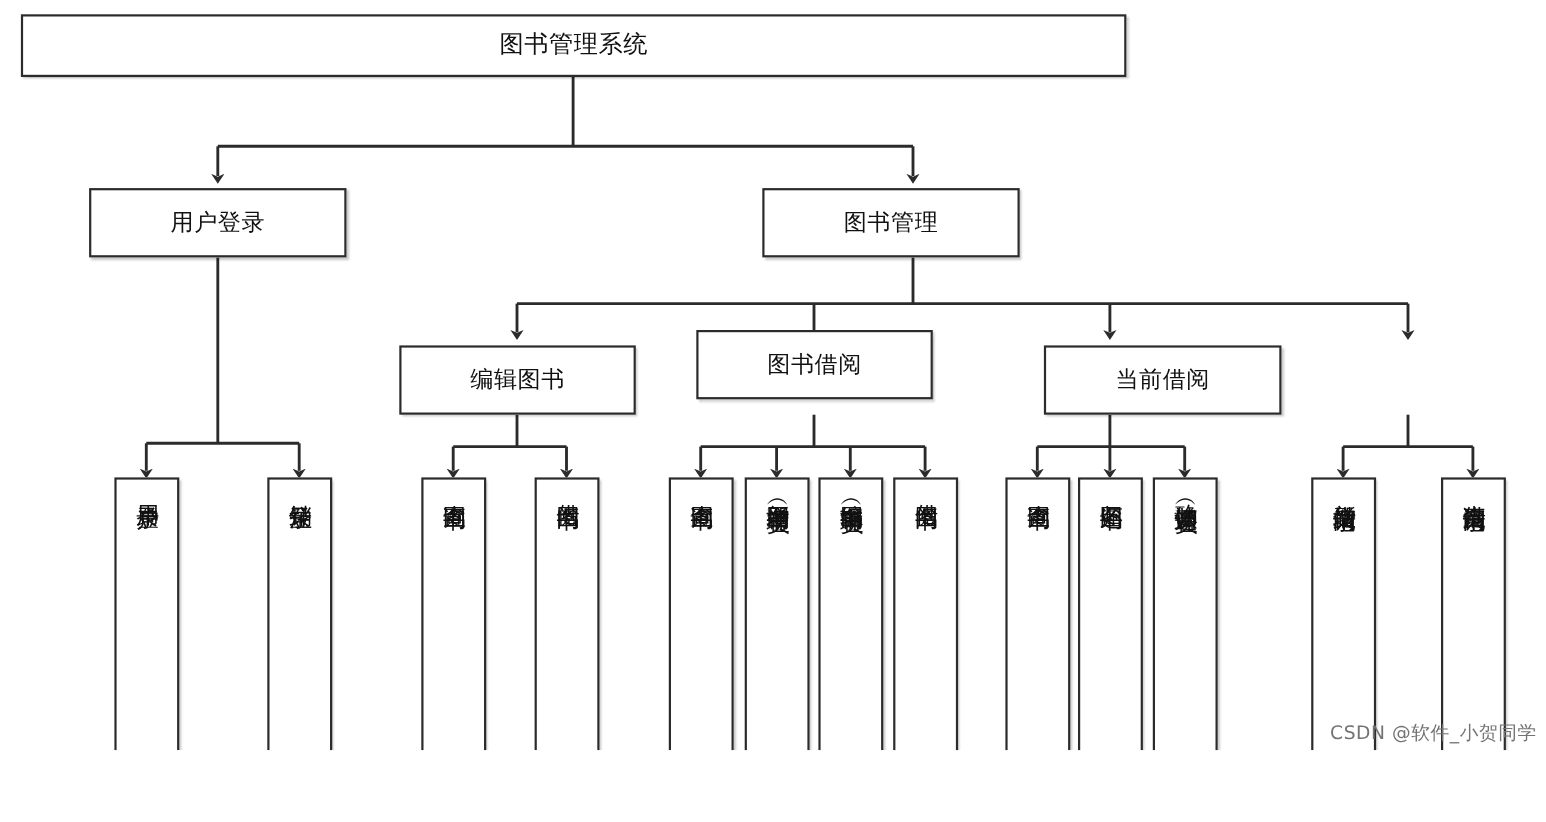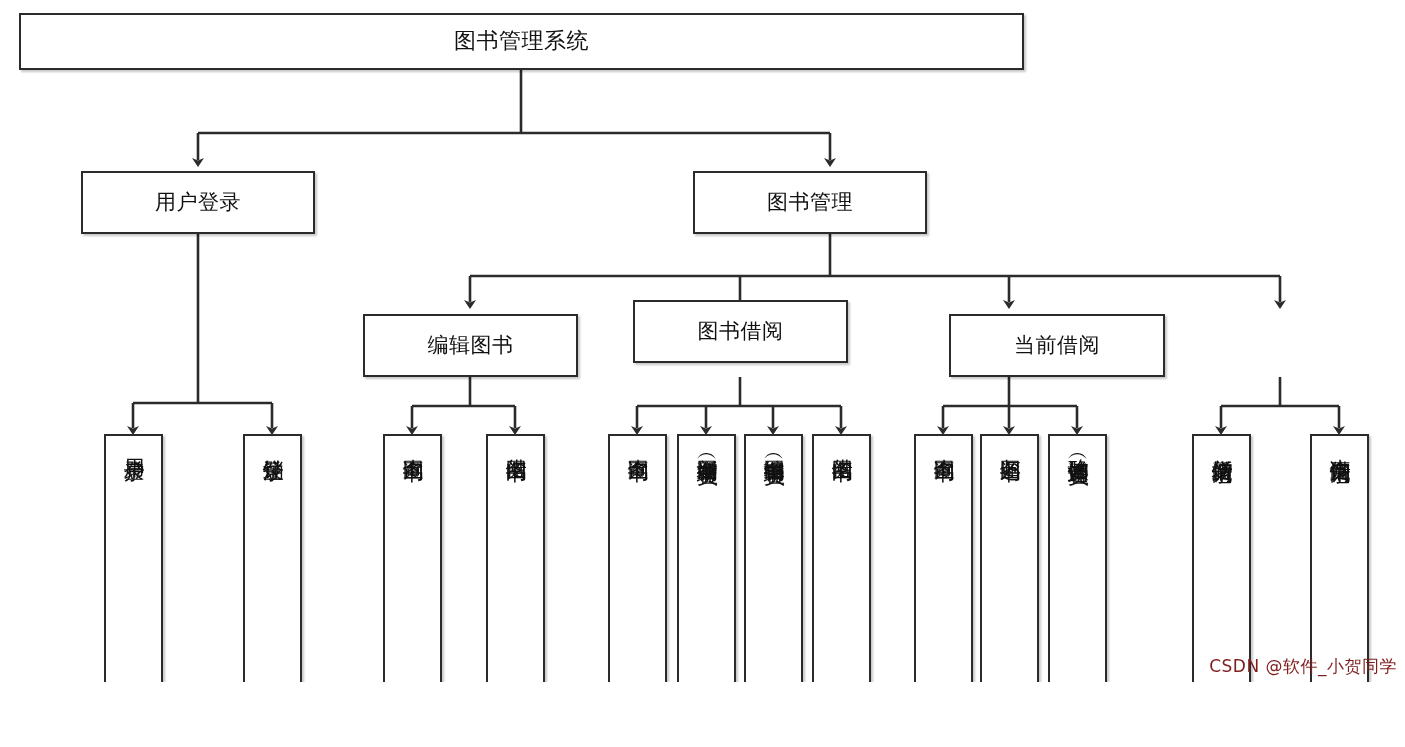--- a/index.html
+++ b/index.html
@@ -56,21 +56,21 @@
     line-height: 1.22;
     letter-spacing: 1px;
     white-space: nowrap;
     height: auto;
   }
   .watermark {
     position: absolute;
     right: 8px;
     bottom: 4px;
     font-size: 17px;
-    color: #7f1d1d;
+    color: #737373;
     letter-spacing: 0.5px;
     white-space: nowrap;
   }
 </style>
 </head>
 <body>
 
 <div id="canvas">
 
   <svg id="edges" viewBox="0 0 1405 747" xmlns="http://www.w3.org/2000/svg">

